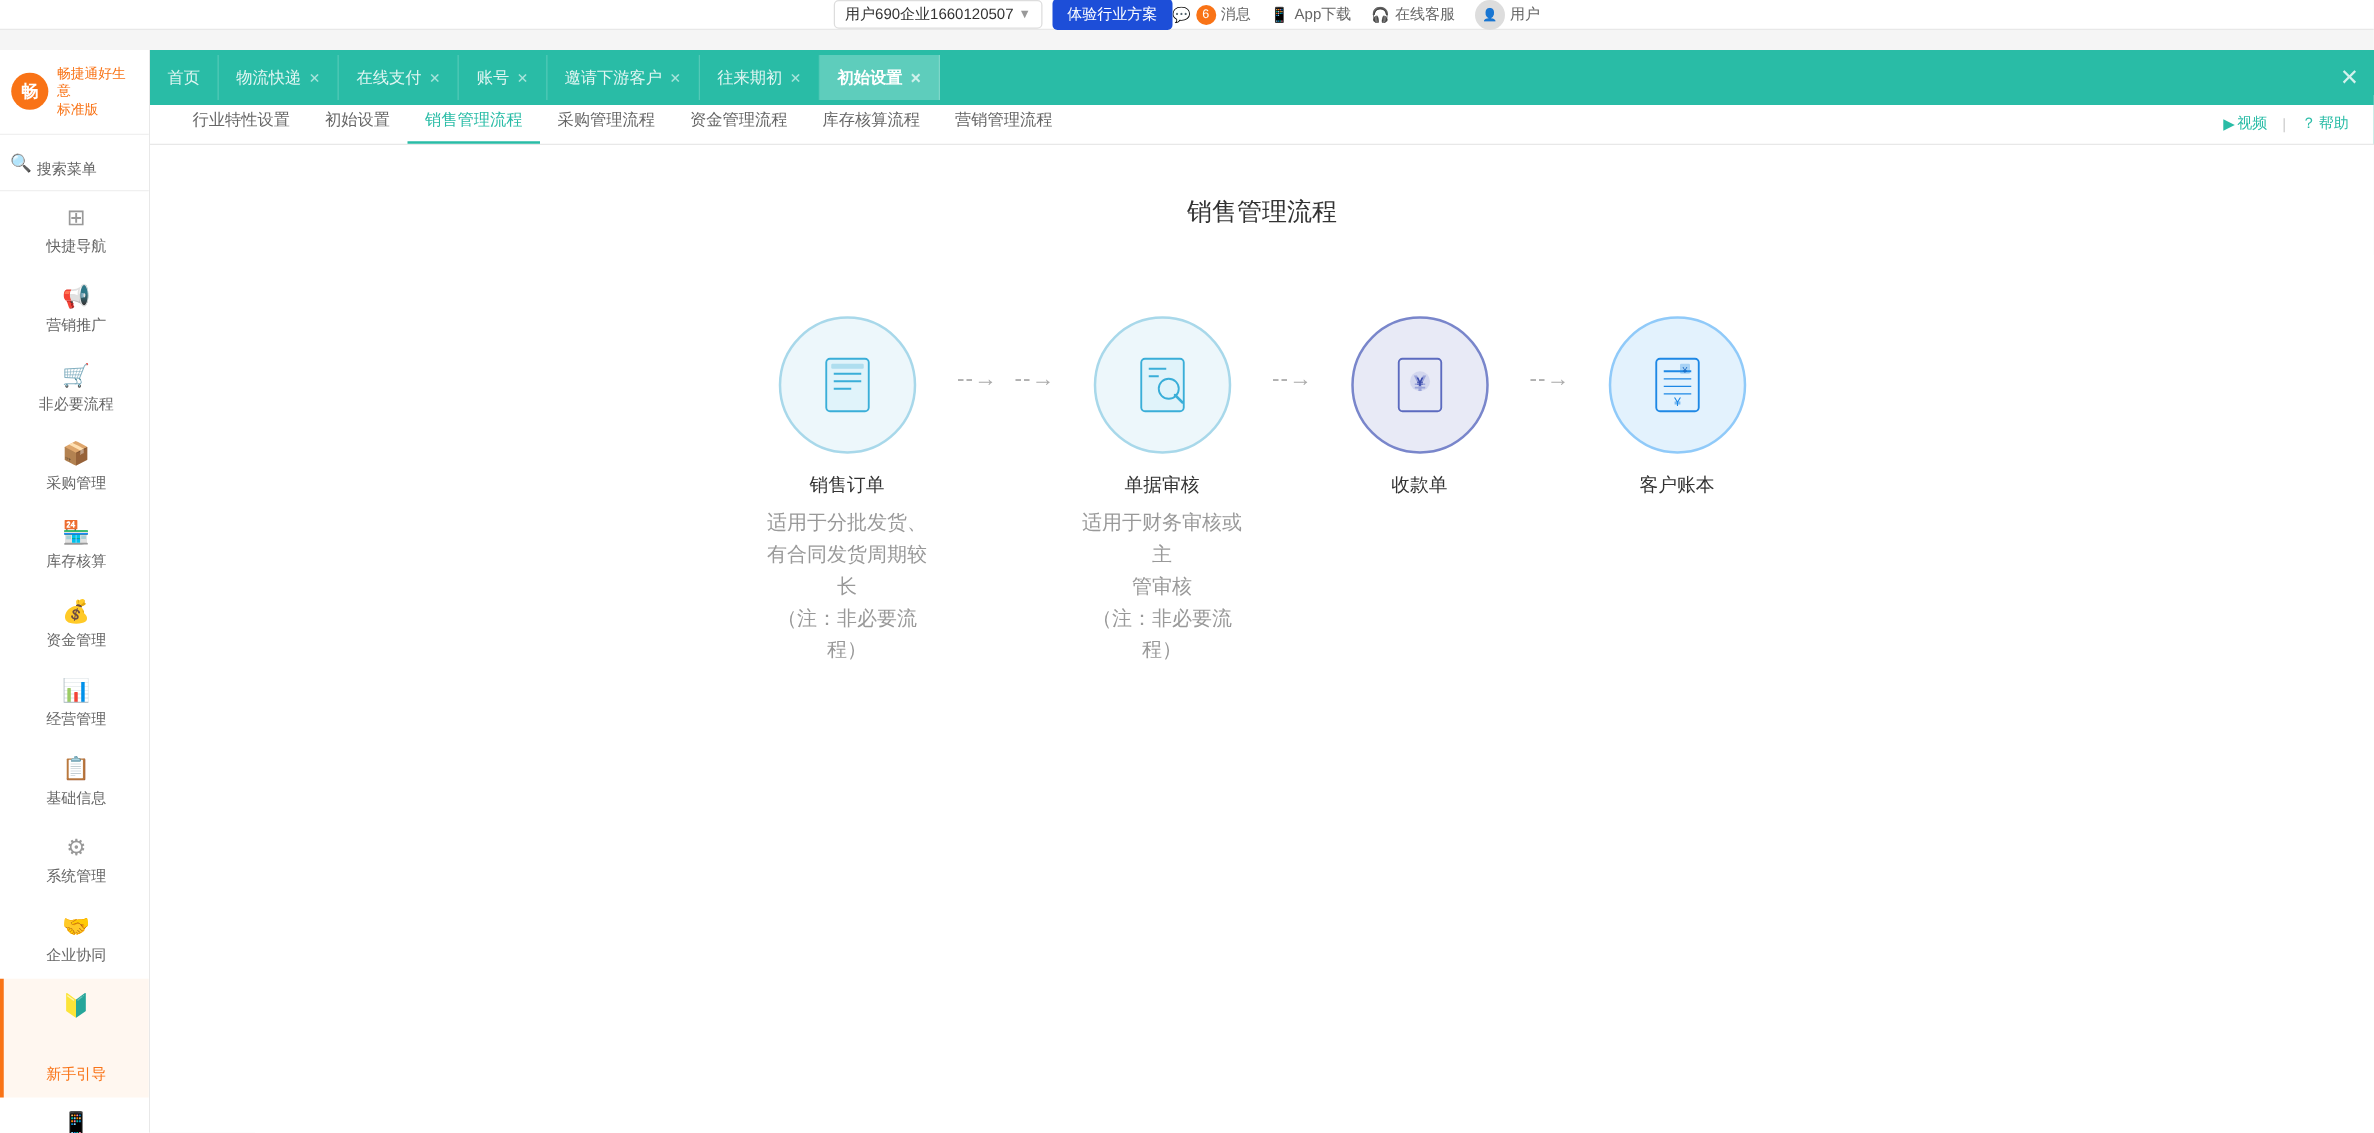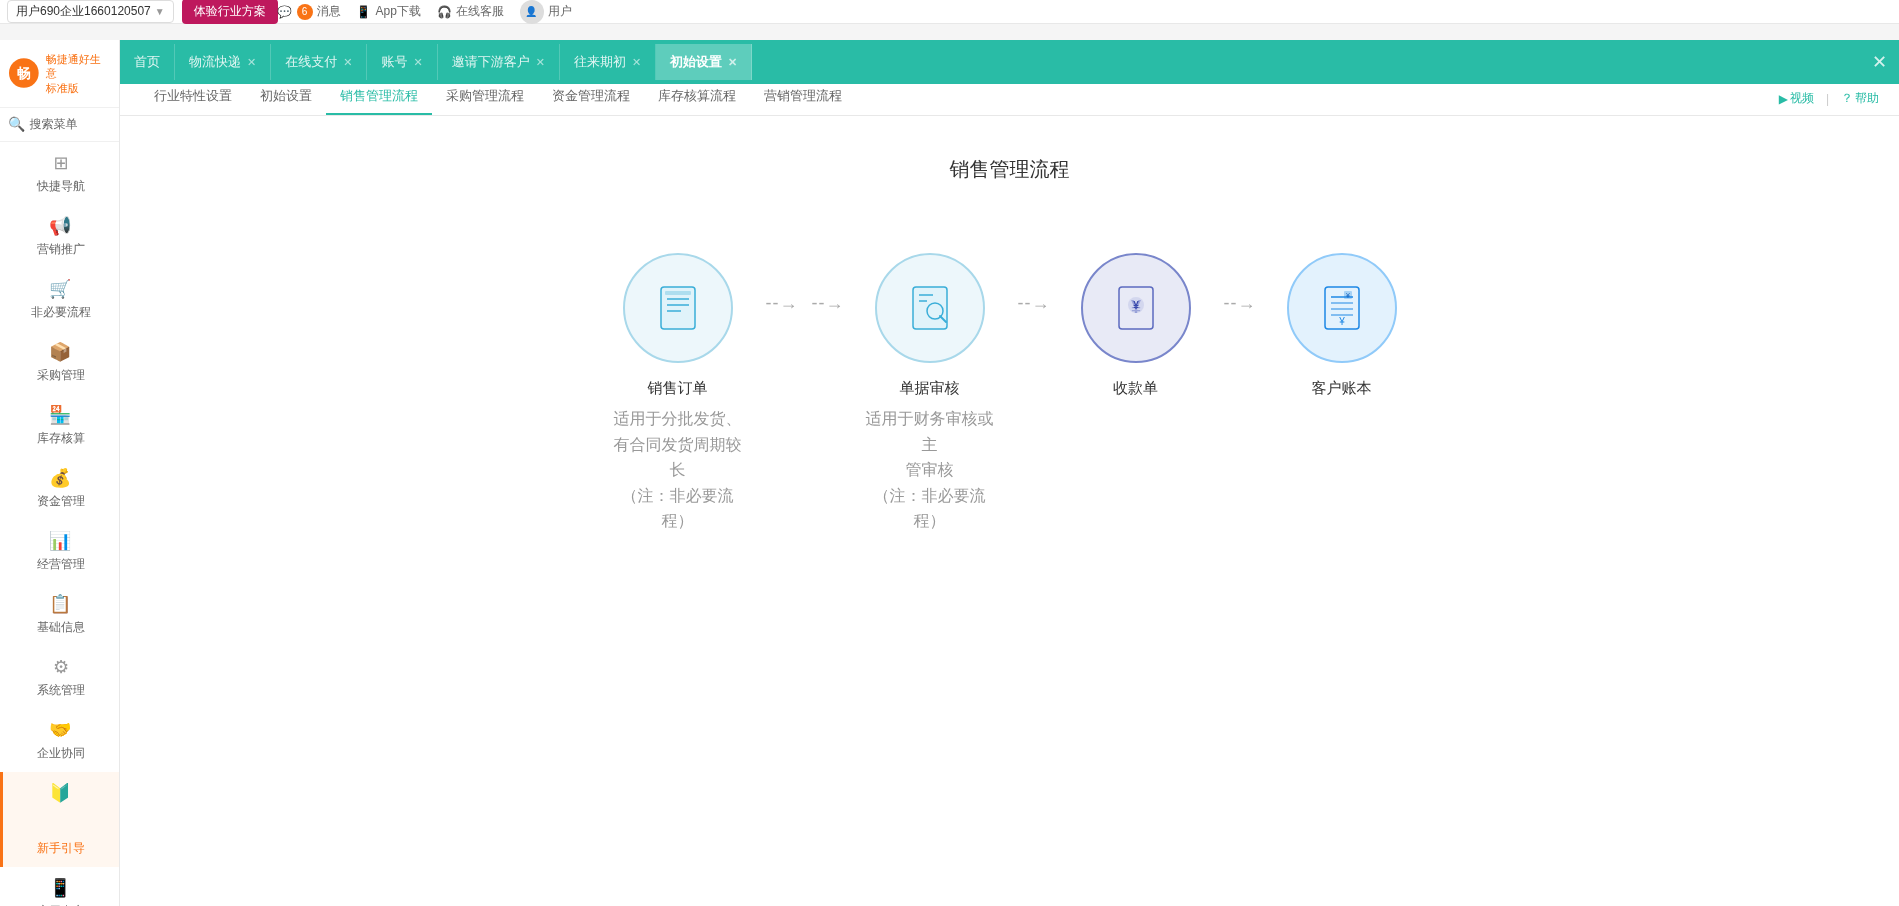--- a/index.html
+++ b/index.html
@@ -5,35 +5,35 @@
     * { box-sizing: border-box; margin: 0; padding: 0; }
     body { font-family: 'Microsoft YaHei', Arial, sans-serif; font-size: 13px; background: #f5f5f5; color: #333; overflow: hidden; height: 906px; }
 
     
     .top-bar {
       height: 24px;
       background: #fff;
       border-bottom: 1px solid #e8e8e8;
       display: flex;
       align-items: center;
-      justify-content: flex-start;
+      justify-content: center;
       padding: 0 7px;
       position: fixed;
       top: 0; left: 0; right: 0;
       z-index: 100;
     }
     .top-bar-left { display: flex; align-items: center; gap: 8px; }
     .top-bar-user-select {
       display: flex; align-items: center; gap: 4px;
       border: 1px solid #ddd; border-radius: 4px; padding: 2px 8px;
       cursor: pointer; font-size: 12px; color: #333;
     }
     .top-bar-user-select .chevron { color: #999; font-size: 10px; }
     .btn-trial {
-      background: #be185d; color: #fff; border: none; border-radius: 4px;
+      background: #1d4ed8; color: #fff; border: none; border-radius: 4px;
       padding: 4px 12px; cursor: pointer; font-size: 12px;
     }
     .top-bar-right { display: flex; align-items: center; gap: 16px; font-size: 12px; color: #666; }
     .top-bar-right .icon-item { display: flex; align-items: center; gap: 4px; cursor: pointer; }
     .badge { background: #f97316; color: #fff; border-radius: 50%; font-size: 10px; width: 16px; height: 16px; display: inline-flex; align-items: center; justify-content: center; }
     .avatar { width: 24px; height: 24px; border-radius: 50%; background: #ddd; display: inline-flex; align-items: center; justify-content: center; font-size: 10px; color: #999; }
 
     
     .sidebar {
       position: fixed;
@@ -63,21 +63,21 @@
     .sidebar-item.active .si-icon { color: #f97316; }
     .sidebar-item .si-label { font-size: 12px; color: #666; text-align: center; }
     .sidebar-item.active .si-label { color: #f97316; margin-top: 32px; }
 
     .sidebar-search {
       display: flex; align-items: center; gap: 4px;
       padding: 8px; cursor: pointer;
       border-bottom: 1px solid #f0f0f0;
     }
     .sidebar-search .si-icon { font-size: 14px; color: #999; }
-    .sidebar-search .si-label { font-size: 12px; color: #666; }
+    .sidebar-search .si-label { font-size: 12px; color: #666; margin-top: 11px; }
 
     
     .nav-tabs-bar {
       position: fixed;
       top: 40px; left: 120px; right: 0;
       height: 44px;
       background: #29bca6;
       display: flex; align-items: center;
       z-index: 80;
       padding: 0;

